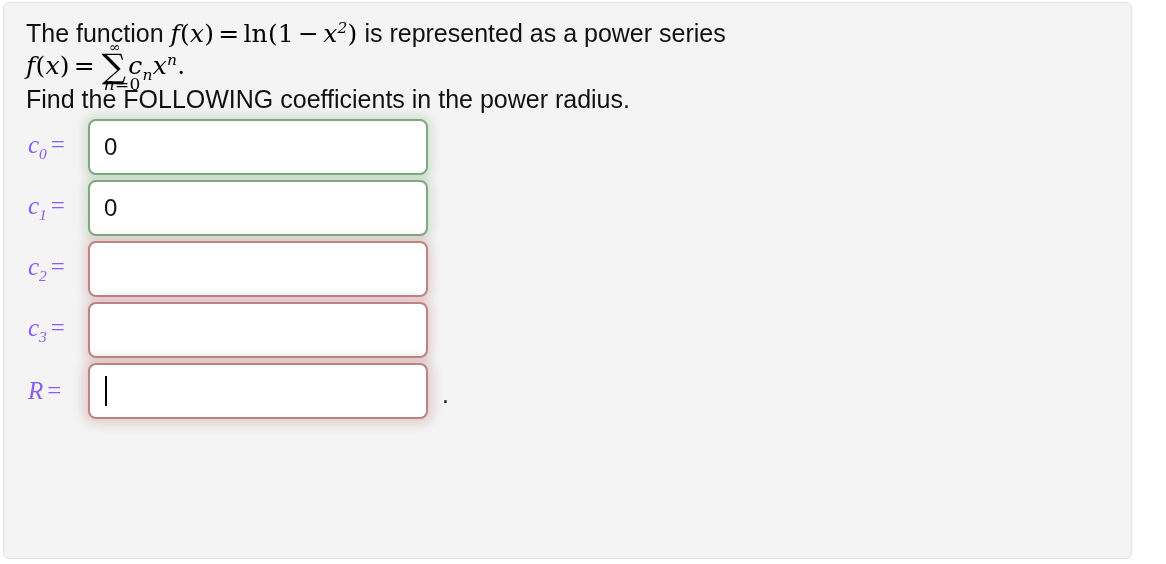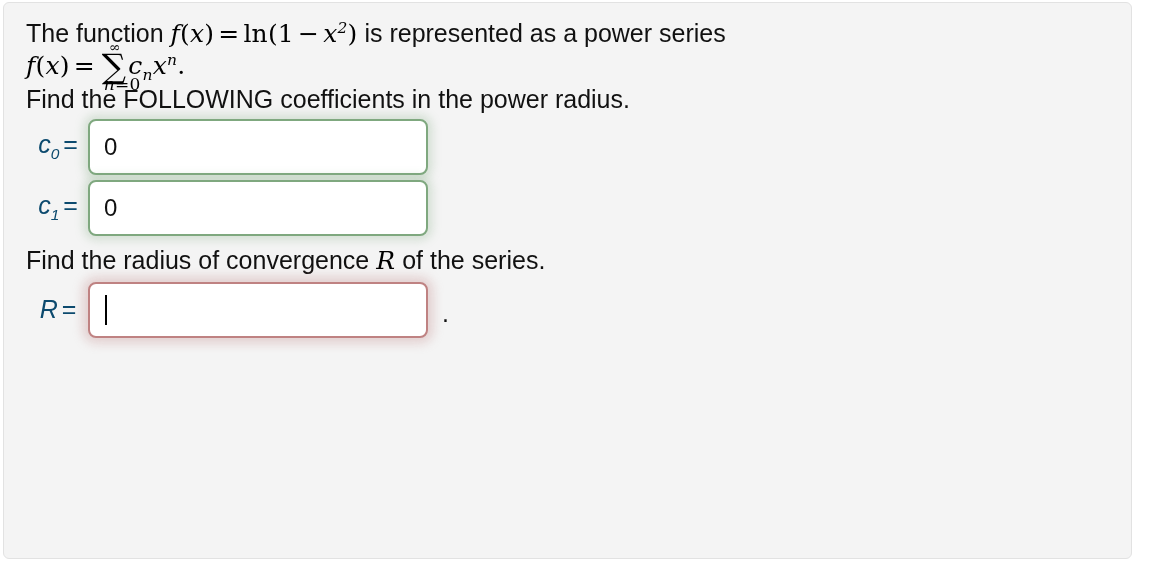--- a/index.html
+++ b/index.html
@@ -107,25 +107,25 @@
 
   
   .answer-row {
     display: flex;
     align-items: center;
     height: 61px;
   }
   .row-label {
     width: 62px;
     min-width: 62px;
-    text-align: center;
-    font-family: Liberation Sans, sans-serif;
-    font-style: italic;
-    font-size: 25px;
-    color: #0c4a6e;
+    text-align: left;
+    font-family: Liberation Serif, serif;
+    font-style: italic;
+    font-size: 25px;
+    color: #8b5cf6;
     padding-left: 2px;
     box-sizing: border-box;
     white-space: nowrap;
   }
   .row-label .eqsign {
     font-style: normal;
     margin-left: 4px;
   }
   .row-label sub {
     font-size: 0.62em;
@@ -206,26 +206,35 @@
       </div>
     </div>
 
     <div class="answer-row">
       <div class="row-label"><span>c</span><sub>1</sub><span class="eqsign">=</span></div>
       <div class="answer-box correct">
         <span class="box-value">0</span>
       </div>
     </div>
 
-
-
-
-    <div class="prose prose-radius">
-      <span>Find the radius of convergence </span><span class="math">R</span><span> of the series.</span>
-    </div>
+    <div class="answer-row">
+      <div class="row-label"><span>c</span><sub>2</sub><span class="eqsign">=</span></div>
+      <div class="answer-box incorrect">
+        <span class="box-value"></span>
+      </div>
+    </div>
+
+    <div class="answer-row">
+      <div class="row-label"><span>c</span><sub>3</sub><span class="eqsign">=</span></div>
+      <div class="answer-box incorrect">
+        <span class="box-value"></span>
+      </div>
+    </div>
+
+
 
     <div class="answer-row row-flexline">
       <div class="row-label"><span>R</span><span class="eqsign">=</span></div>
       <div class="answer-box focused">
         <span class="box-value"></span>
         <span class="caret"></span>
       </div>
       <span class="trailing-period">.</span>
     </div>
 

